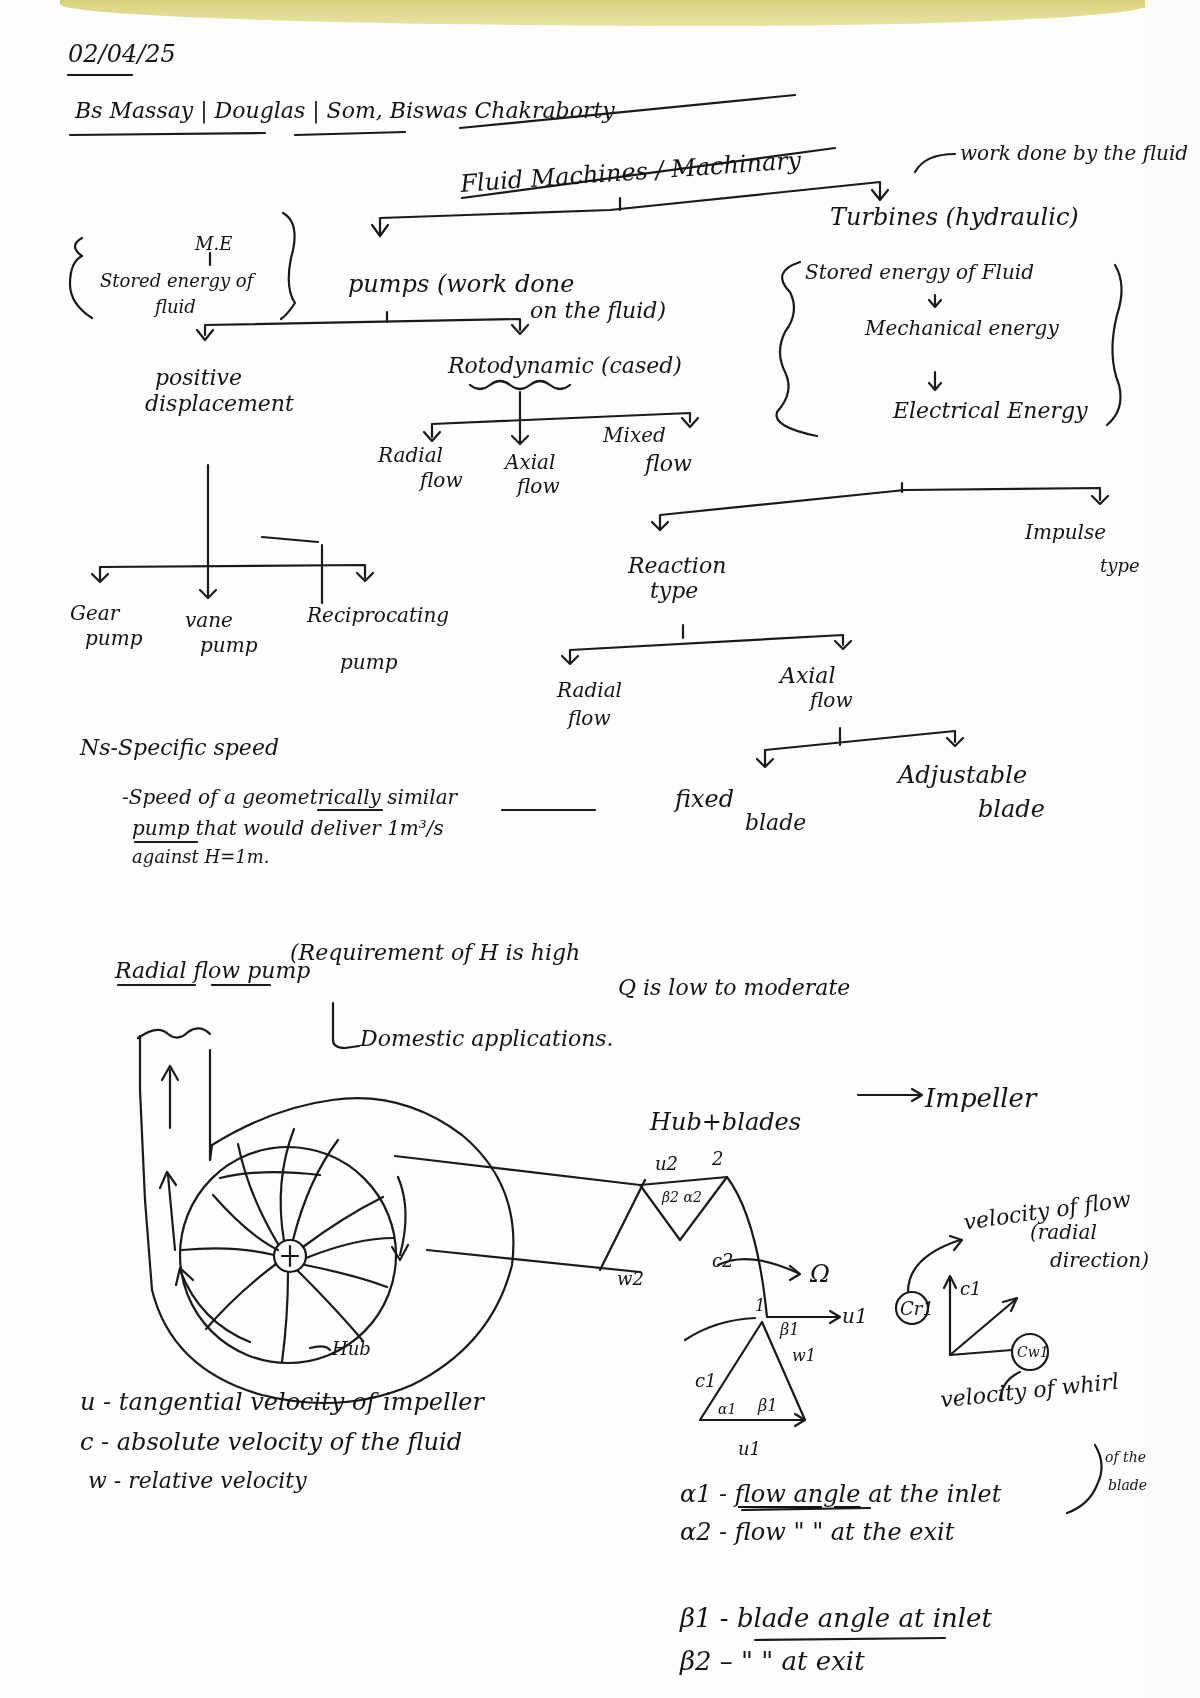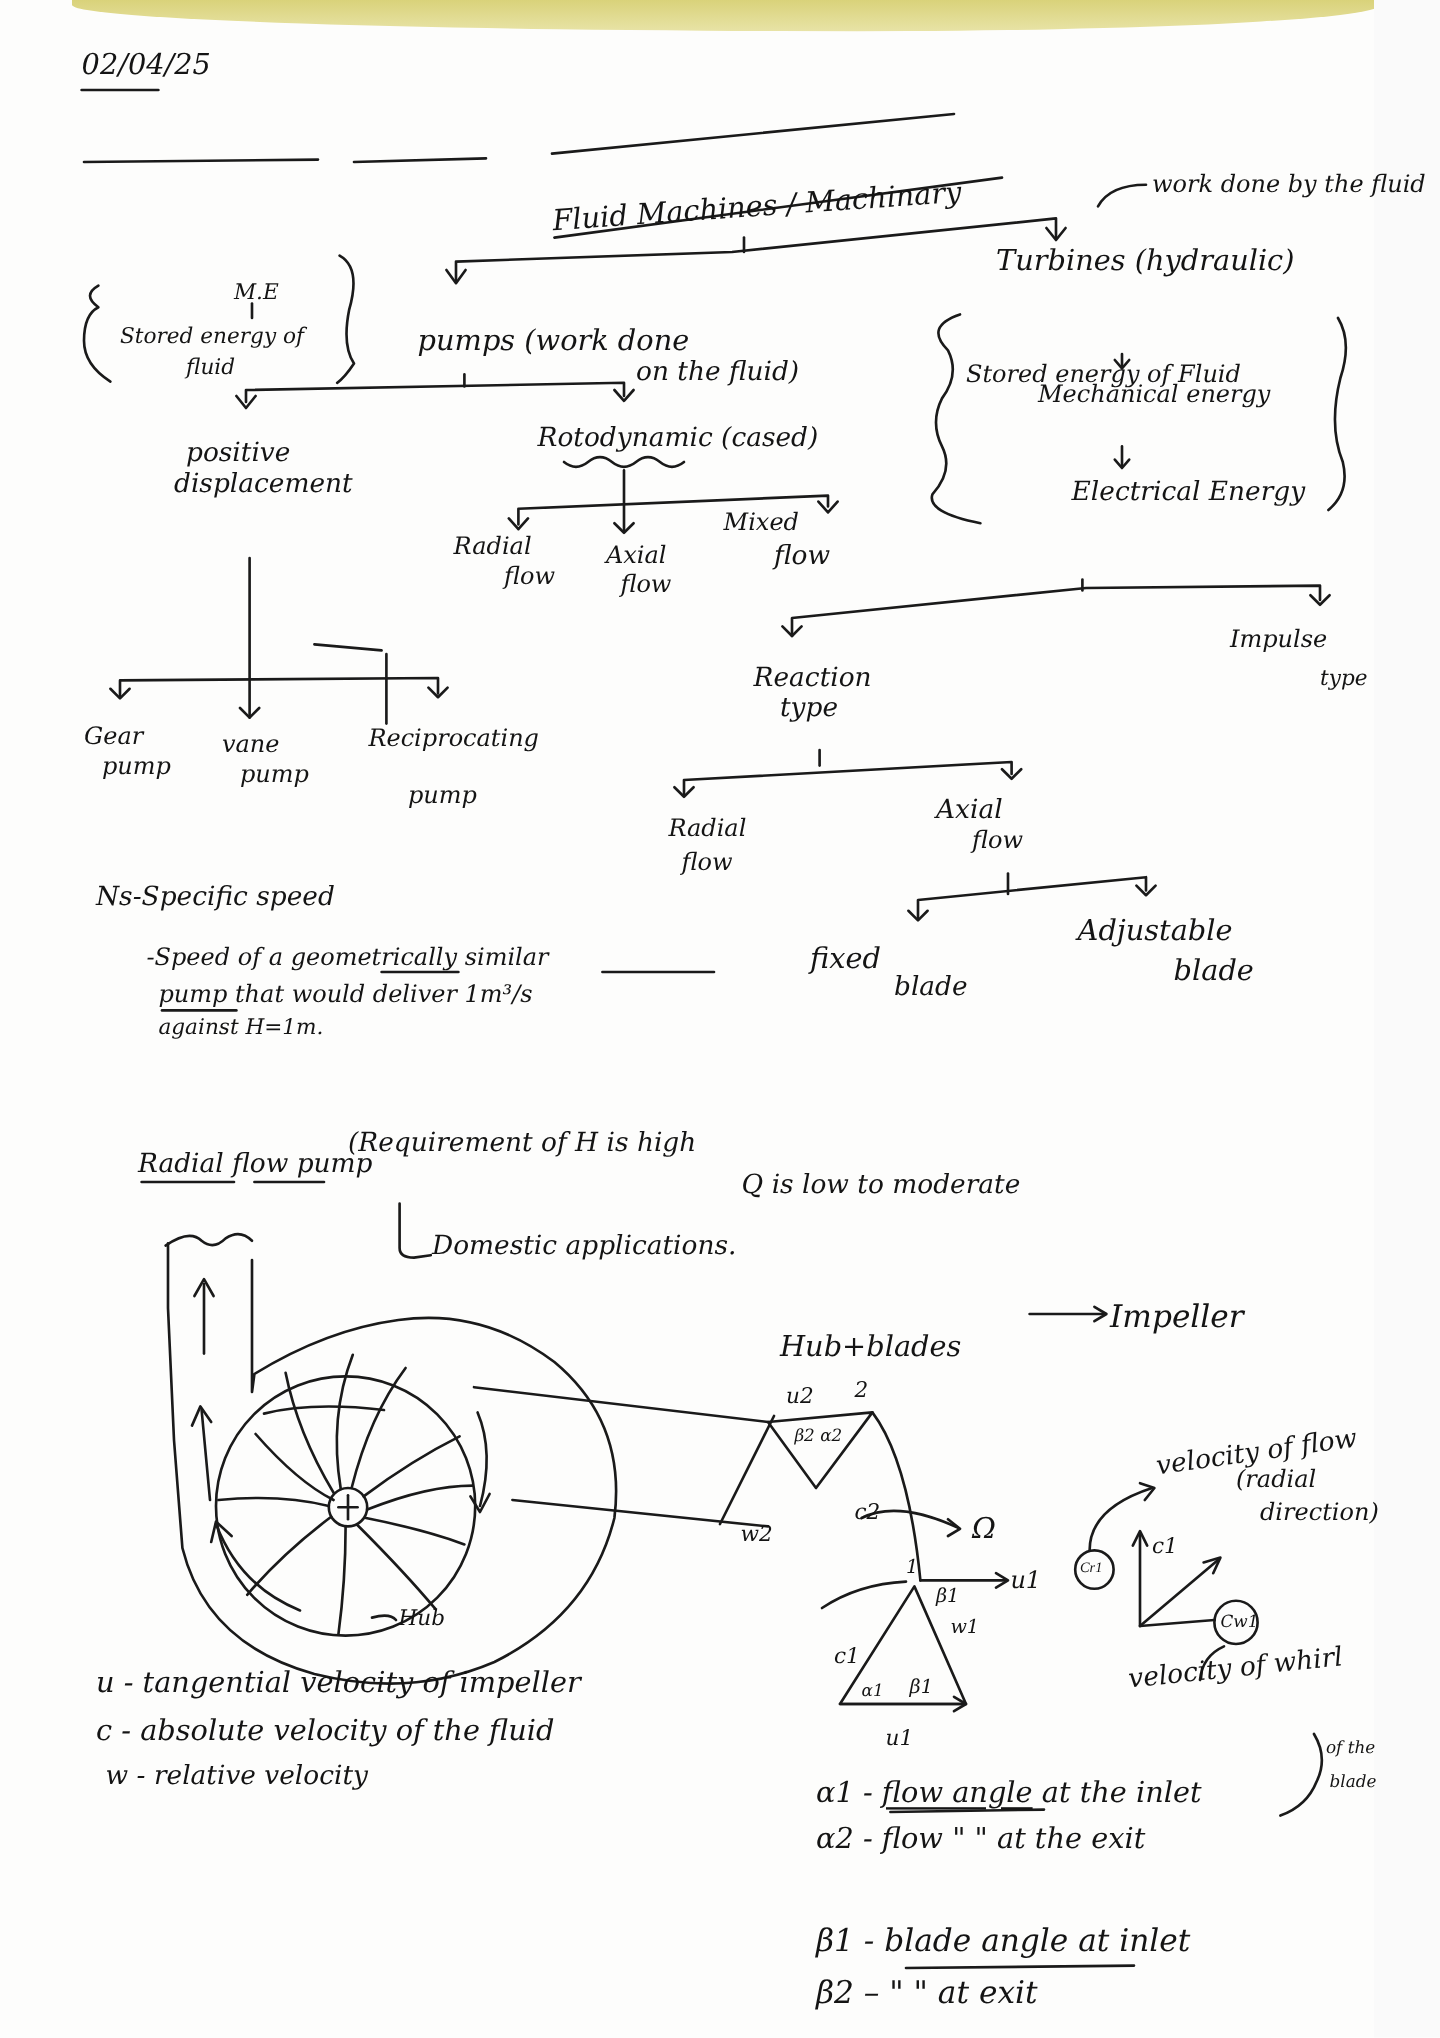--- a/index.html
+++ b/index.html
@@ -158,20 +158,21 @@
     <line x1="858" y1="1095" x2="920" y2="1095"></line>
       <polyline points="912,1089 922,1095 912,1101"></polyline>
 
     <line x1="742" y1="1510" x2="870" y2="1508"></line>
     <line x1="755" y1="1640" x2="945" y2="1638"></line>
 
     <path d="M1095,1445 q12,20 2,40 q-8,20 -30,28"></path>
   </svg>
 
   <div class="t s24" style="left:68px;top:42px;">02/04/25</div>
+  <div class="t s22" style="left:75px;top:100px;">Bs Massay | Douglas | Som, Biswas Chakraborty</div>
 
   <div class="t s24" style="left:460px;top:160px;transform:rotate(-4deg);">Fluid Machines / Machinary</div>
 
   <div class="t s18" style="left:195px;top:235px;">M.E</div>
   <div class="t s18" style="left:100px;top:272px;">Stored energy of</div>
   <div class="t s18" style="left:155px;top:298px;">fluid</div>
   <div class="t s24" style="left:348px;top:272px;">pumps (work done</div>
   <div class="t s22" style="left:530px;top:300px;">on the fluid)</div>
 
   <div class="t s22" style="left:155px;top:367px;">positive</div>
@@ -188,21 +189,21 @@
 
   <div class="t s20" style="left:70px;top:603px;">Gear</div>
   <div class="t s20" style="left:85px;top:628px;">pump</div>
   <div class="t s20" style="left:185px;top:610px;">vane</div>
   <div class="t s20" style="left:200px;top:635px;">pump</div>
   <div class="t s20" style="left:307px;top:605px;">Reciprocating</div>
   <div class="t s20" style="left:340px;top:652px;">pump</div>
 
   <div class="t s20" style="left:960px;top:143px;">work done by the fluid</div>
   <div class="t s24" style="left:830px;top:205px;">Turbines (hydraulic)</div>
-  <div class="t s20" style="left:805px;top:262px;margin-top:39px;">Stored energy of Fluid</div>
+  <div class="t s20" style="left:805px;top:262px;">Stored energy of Fluid</div>
   <div class="t s20" style="left:865px;top:318px;">Mechanical energy</div>
   <div class="t s22" style="left:893px;top:400px;">Electrical Energy</div>
 
   <div class="t s22" style="left:628px;top:555px;">Reaction</div>
   <div class="t s22" style="left:650px;top:580px;">type</div>
   <div class="t s20" style="left:1025px;top:522px;">Impulse</div>
   <div class="t s18" style="left:1100px;top:557px;">type</div>
 
   <div class="t s20" style="left:557px;top:680px;">Radial</div>
   <div class="t s20" style="left:568px;top:708px;">flow</div>
@@ -240,21 +241,21 @@
   <div class="t s16" style="left:780px;top:1322px;font-size:16px;">β1</div>
   <div class="t s18" style="left:695px;top:1372px;">c1</div>
   <div class="t s16" style="left:792px;top:1348px;font-size:16px;">w1</div>
   <div class="t s14" style="left:718px;top:1402px;font-size:14px;">α1</div>
   <div class="t s16" style="left:758px;top:1398px;font-size:16px;">β1</div>
   <div class="t s18" style="left:738px;top:1440px;">u1</div>
 
   <div class="t s22" style="left:963px;top:1200px;transform:rotate(-8deg);">velocity of flow</div>
   <div class="t s20" style="left:1030px;top:1222px;">(radial</div>
   <div class="t s20" style="left:1050px;top:1250px;">direction)</div>
-  <div class="t s14" style="left:900px;top:1300px;font-size:12px;font-family:Liberation Serif, serif;">Cr1</div>
+  <div class="t s14" style="left:900px;top:1300px;font-size:18px;">Cr1</div>
   <div class="t s18" style="left:960px;top:1280px;">c1</div>
   <div class="t s14" style="left:1017px;top:1345px;font-size:14px;">Cw1</div>
   <div class="t s22" style="left:940px;top:1380px;transform:rotate(-6deg);">velocity of whirl</div>
 
   <div class="t s24" style="left:80px;top:1430px;">c - absolute velocity of the fluid</div>
   <div class="t s24" style="left:80px;top:1390px;">u - tangential velocity of impeller</div>
   <div class="t s22" style="left:88px;top:1470px;">w - relative velocity</div>
 
   <div class="t s24" style="left:680px;top:1482px;"><span>α1 -</span> <span class="u">flow angle</span><span> at the inlet</span></div>
   <div class="t s24" style="left:680px;top:1520px;">α2 - flow "  " at the exit</div>

